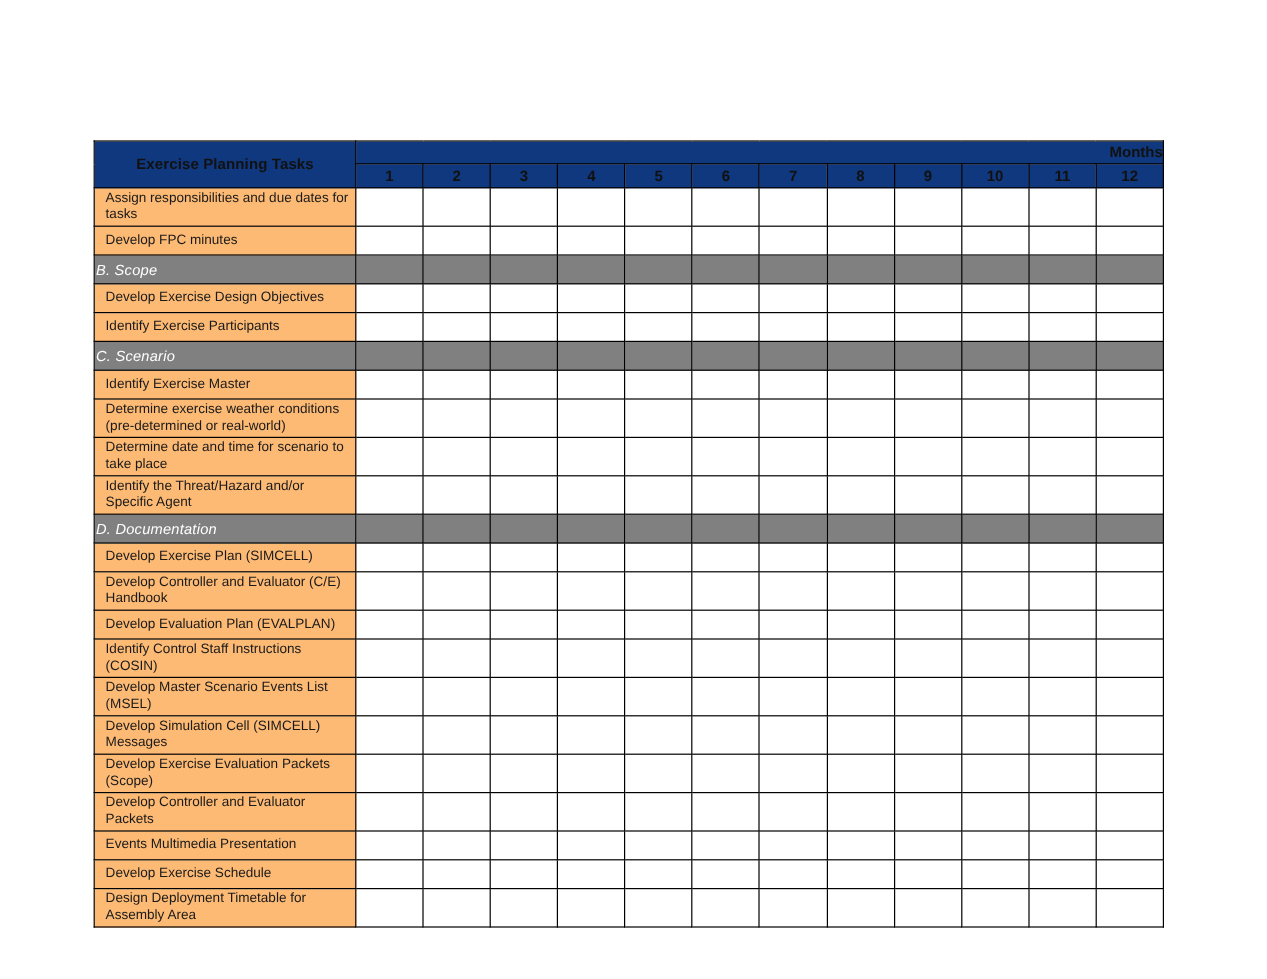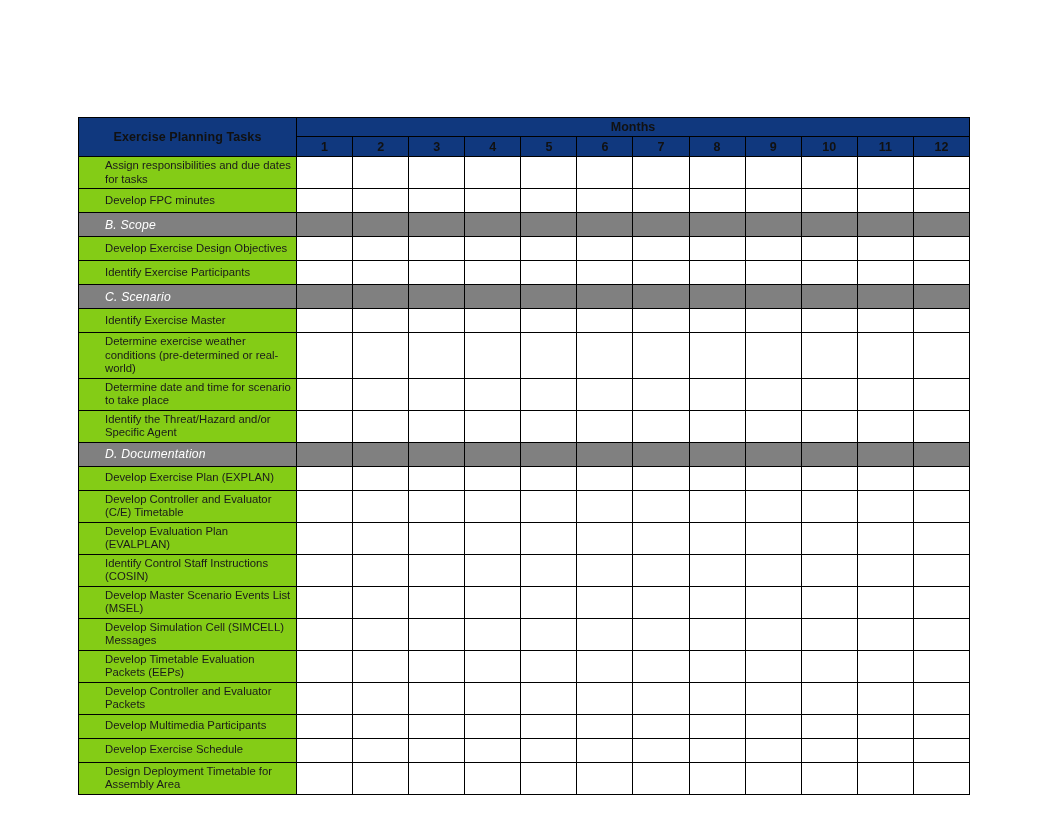--- a/index.html
+++ b/index.html
@@ -50,43 +50,43 @@
     vertical-align: middle;
     height: 37px;
     letter-spacing: 0.1px;
   }
 
   th.months-head {
     background: #10387E;
     color: #111111;
     font-size: 12.5px;
     font-weight: bold;
-    text-align: center;
+    text-align: right;
     vertical-align: middle;
     height: 18px;
   }
 
   th.month-num {
     background: #10387E;
     color: #111111;
     font-size: 12.5px;
     font-weight: bold;
     text-align: center;
     vertical-align: middle;
     height: 19px;
   }
 
   
   tr.task-row td.task-cell {
-    background: #84cc16;
+    background: #fdba74;
     color: #1a1a1a;
     font-size: 11.3px;
     text-align: left;
     vertical-align: middle;
-    padding: 2px 4px 2px 26px;
+    padding: 2px 4px 2px 9px;
     line-height: 13.5px;
   }
 
   tr.task-row td.month-cell {
     background: #ffffff;
   }
 
   tr.r1 { height: 24px; }
   tr.r2 { height: 29px; }
 
@@ -96,21 +96,21 @@
     border-top: 1px solid #000000;
     border-bottom: 1px solid #000000;
   }
 
   tr.section-row td.task-cell {
     color: #ffffff;
     font-size: 12.2px;
     font-style: italic;
     text-align: left;
     vertical-align: middle;
-    padding: 2px 4px 2px 26px;
+    padding: 2px 4px 2px 1px;
     letter-spacing: 0.2px;
   }
 
   tr.section-row { height: 24px; }
 </style>
 </head>
 <body>
 
 <div id="sheet">
   <table class="gantt">
@@ -309,36 +309,36 @@
           <td class="month-cell"></td>
           <td class="month-cell"></td>
           <td class="month-cell"></td>
           <td class="month-cell"></td>
           <td class="month-cell"></td>
           <td class="month-cell"></td>
           <td class="month-cell"></td>
           <td class="month-cell"></td>
         </tr>
         <tr class="task-row r1">
-          <td class="task-cell">Develop Exercise Plan (EXPLAN)</td>
+          <td class="task-cell">Develop Exercise Plan (SIMCELL)</td>
           <td class="month-cell"></td>
           <td class="month-cell"></td>
           <td class="month-cell"></td>
           <td class="month-cell"></td>
           <td class="month-cell"></td>
           <td class="month-cell"></td>
           <td class="month-cell"></td>
           <td class="month-cell"></td>
           <td class="month-cell"></td>
           <td class="month-cell"></td>
           <td class="month-cell"></td>
           <td class="month-cell"></td>
         </tr>
         <tr class="task-row r2">
-          <td class="task-cell">Develop Controller and Evaluator (C/E) Timetable</td>
+          <td class="task-cell">Develop Controller and Evaluator (C/E) Handbook</td>
           <td class="month-cell"></td>
           <td class="month-cell"></td>
           <td class="month-cell"></td>
           <td class="month-cell"></td>
           <td class="month-cell"></td>
           <td class="month-cell"></td>
           <td class="month-cell"></td>
           <td class="month-cell"></td>
           <td class="month-cell"></td>
           <td class="month-cell"></td>
@@ -399,21 +399,21 @@
           <td class="month-cell"></td>
           <td class="month-cell"></td>
           <td class="month-cell"></td>
           <td class="month-cell"></td>
           <td class="month-cell"></td>
           <td class="month-cell"></td>
           <td class="month-cell"></td>
           <td class="month-cell"></td>
         </tr>
         <tr class="task-row r1">
-          <td class="task-cell">Develop Timetable Evaluation Packets (EEPs)</td>
+          <td class="task-cell">Develop Exercise Evaluation Packets (Scope)</td>
           <td class="month-cell"></td>
           <td class="month-cell"></td>
           <td class="month-cell"></td>
           <td class="month-cell"></td>
           <td class="month-cell"></td>
           <td class="month-cell"></td>
           <td class="month-cell"></td>
           <td class="month-cell"></td>
           <td class="month-cell"></td>
           <td class="month-cell"></td>
@@ -429,21 +429,21 @@
           <td class="month-cell"></td>
           <td class="month-cell"></td>
           <td class="month-cell"></td>
           <td class="month-cell"></td>
           <td class="month-cell"></td>
           <td class="month-cell"></td>
           <td class="month-cell"></td>
           <td class="month-cell"></td>
         </tr>
         <tr class="task-row r1">
-          <td class="task-cell">Develop Multimedia Participants</td>
+          <td class="task-cell">Events Multimedia Presentation</td>
           <td class="month-cell"></td>
           <td class="month-cell"></td>
           <td class="month-cell"></td>
           <td class="month-cell"></td>
           <td class="month-cell"></td>
           <td class="month-cell"></td>
           <td class="month-cell"></td>
           <td class="month-cell"></td>
           <td class="month-cell"></td>
           <td class="month-cell"></td>

